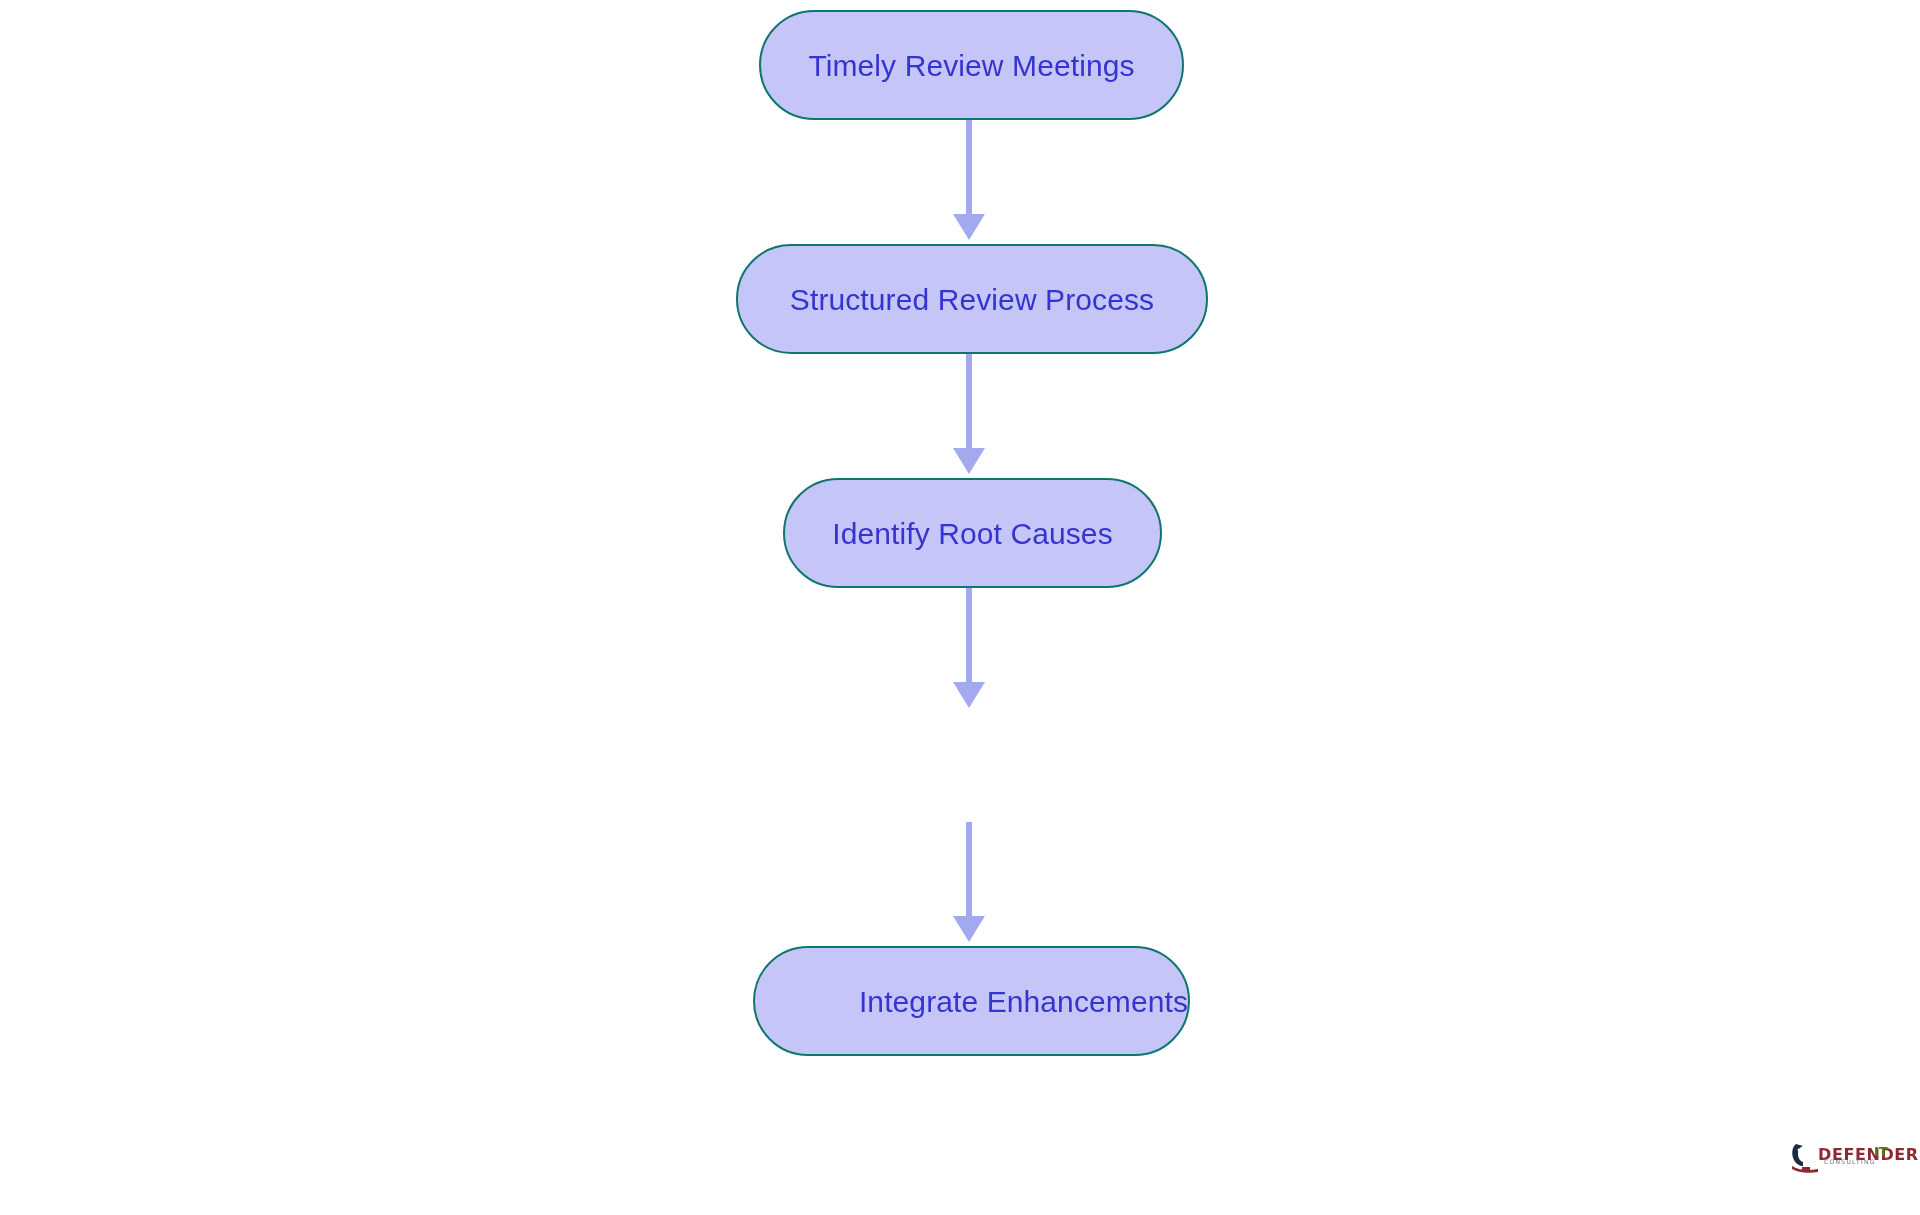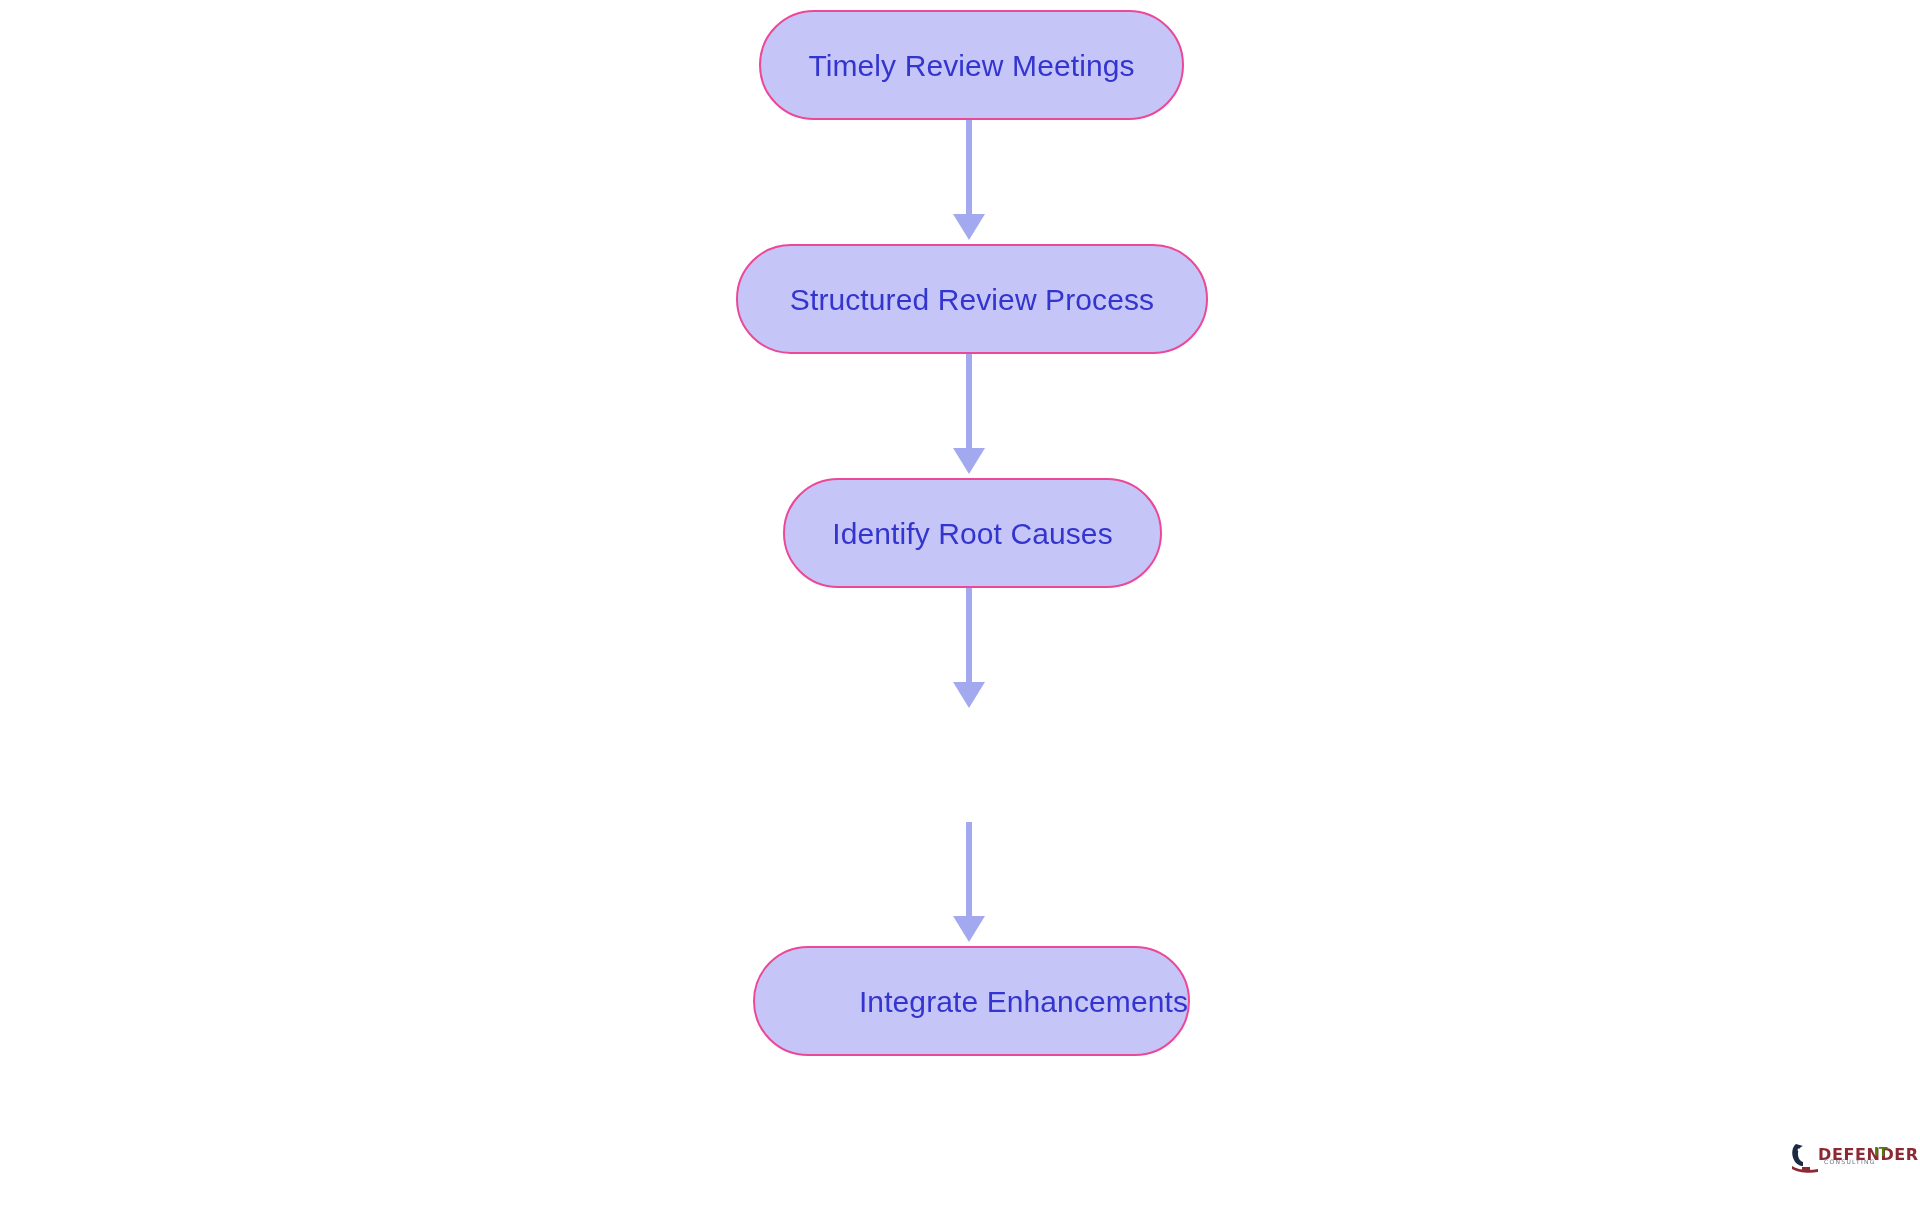--- a/index.html
+++ b/index.html
@@ -19,21 +19,21 @@
     position: absolute;
     left: 0;
     top: 0;
     width: 1920px;
     height: 1215px;
   }
 
   .node {
     box-sizing: border-box;
     background: #c5c6f7;
-    border: 2px solid #ec4899;
+    border: 2px solid #0f766e;
     border-radius: 60px;
     color: #3434cf;
     display: flex;
     align-items: center;
     justify-content: center;
     text-align: center;
     letter-spacing: 0.1px;
     white-space: nowrap;
   }
 

